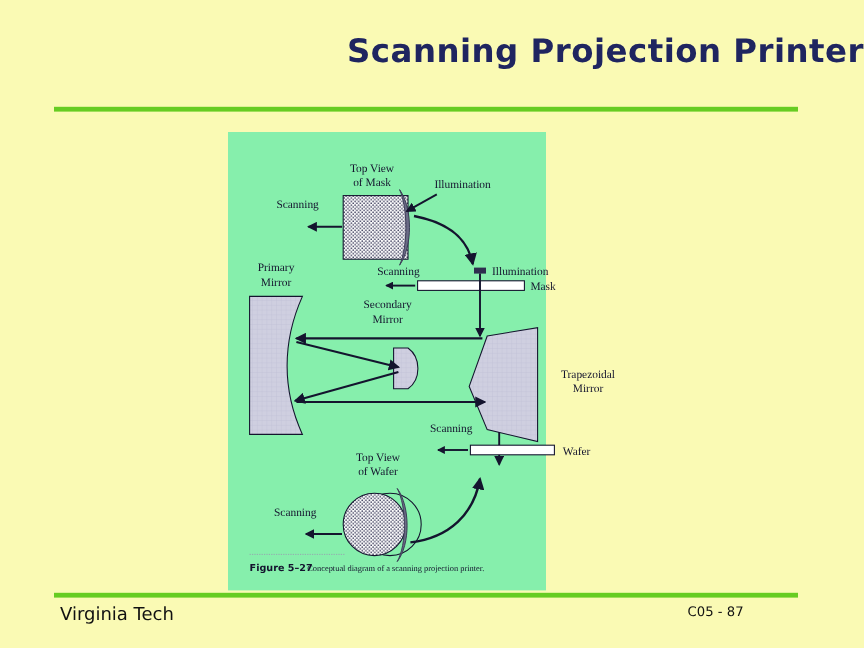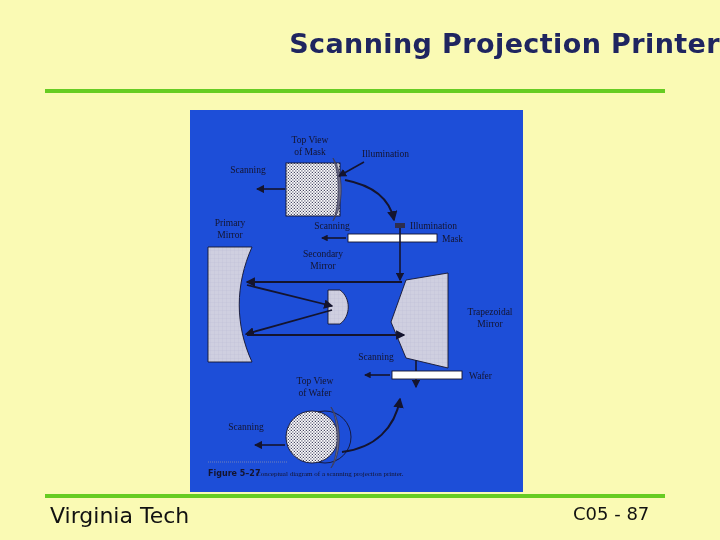--- a/index.html
+++ b/index.html
@@ -36,23 +36,23 @@
     width: 620px;
     height: 4px;
     background: #66cc22;
   }
 
   
   .figure-panel {
     position: absolute;
     left: 190px;
     top: 110px;
-    width: 333px;
+    width: 265px;
     height: 382px;
-    background: #1d4ed8;
+    background: #86efac;
   }
 
   .figure-svg {
     display: block;
     width: 333px;
     height: 382px;
   }
 
   
   .rule-bottom {
@@ -61,29 +61,29 @@
     top: 494px;
     width: 620px;
     height: 4px;
     background: #66cc22;
   }
   .footer-left {
     position: absolute;
     left: 50px;
     top: 503px;
     font-family: "DejaVu Sans", sans-serif;
-    font-size: 22px;
+    font-size: 15px;
     color: #111111;
   }
   .footer-right {
     position: absolute;
     left: 573px;
     top: 503px;
     font-family: "DejaVu Sans", sans-serif;
-    font-size: 18px;
+    font-size: 11px;
     color: #111111;
   }
 
   
   .fig-label {
     font-family: "Liberation Serif", "DejaVu Serif", serif;
     font-size: 9.5px;
     fill: #14142e;
   }
   .fig-caption-bold {

